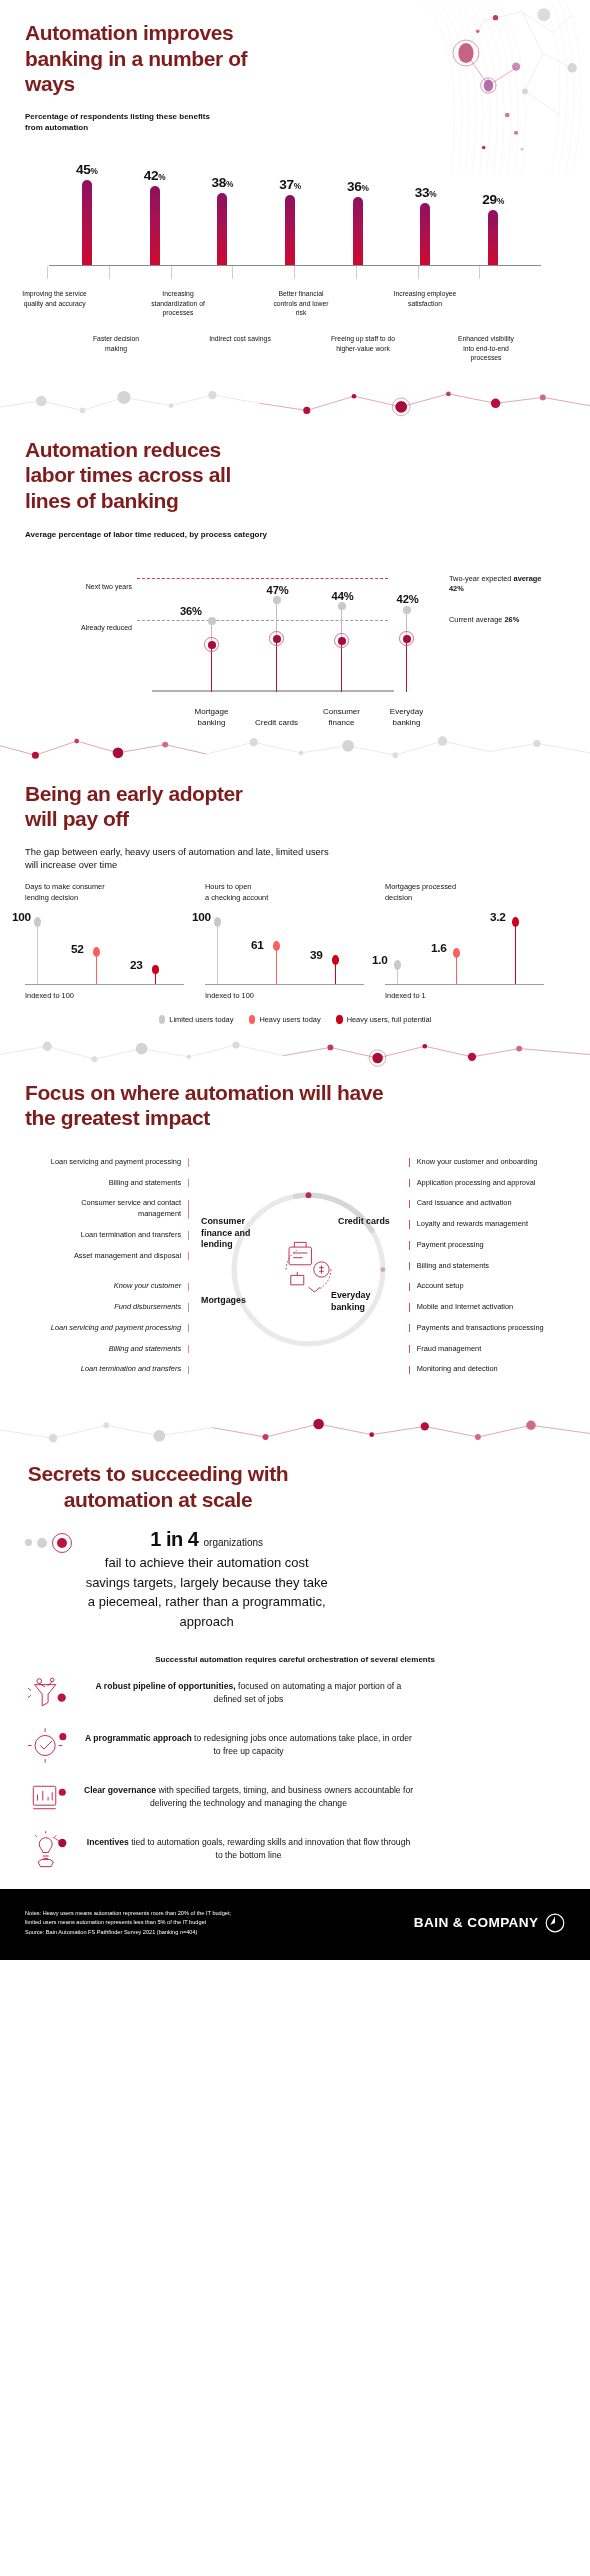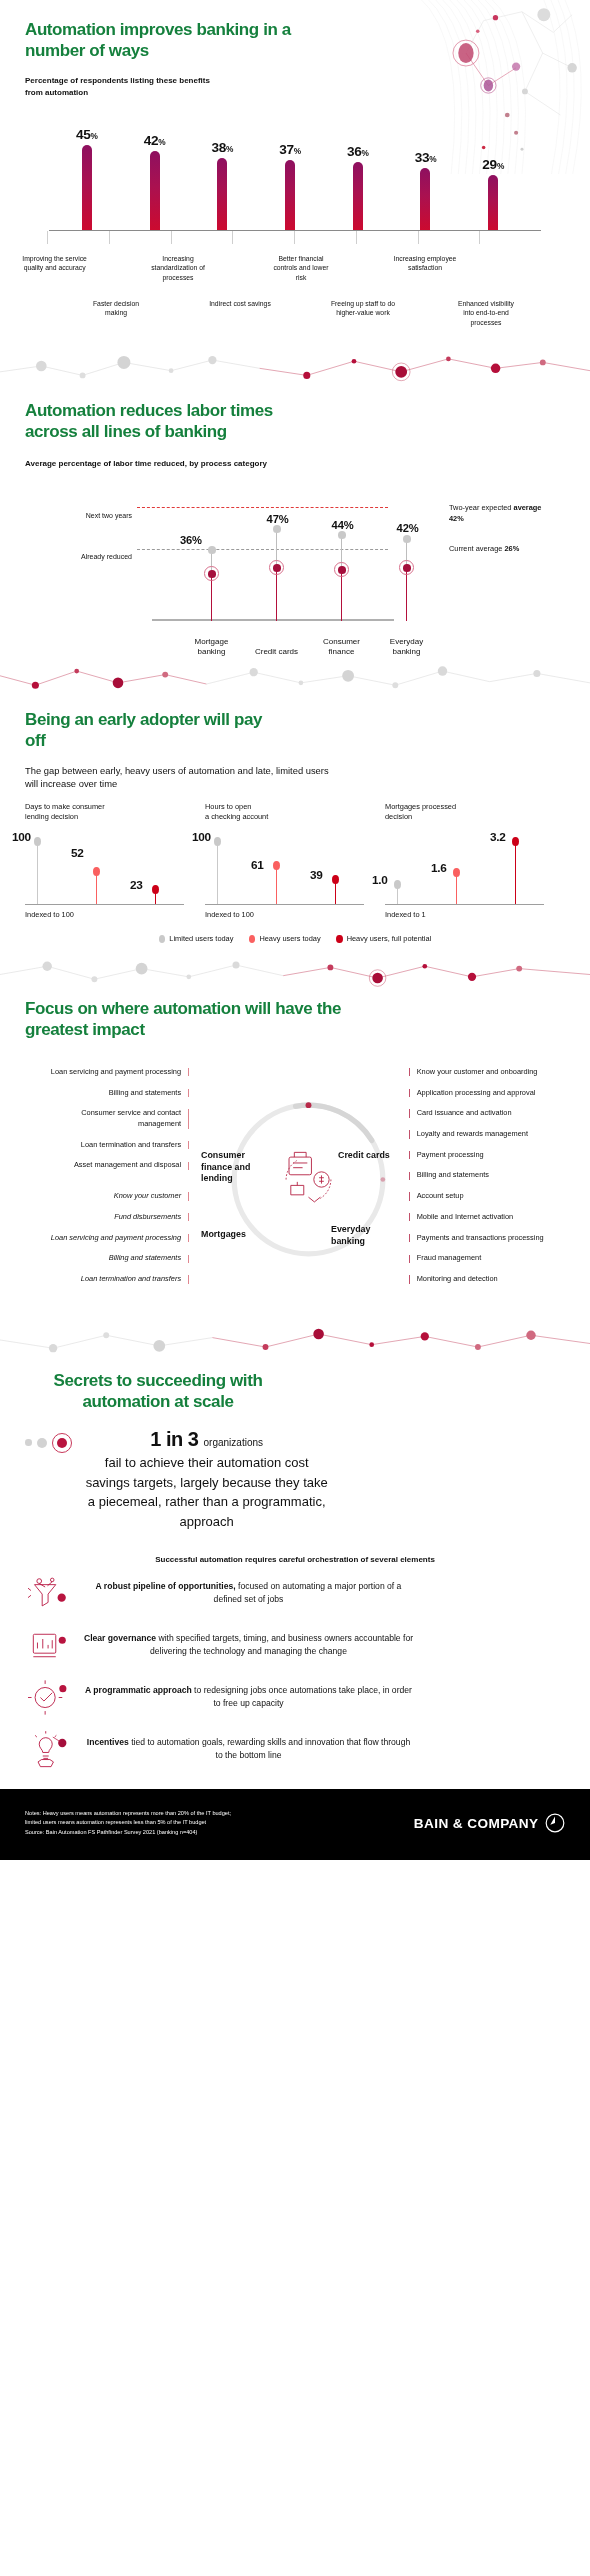--- a/index.html
+++ b/index.html
@@ -8,25 +8,25 @@
     background: #ffffff;
     font-family: "Liberation Sans", sans-serif;
     color: #111111;
     -webkit-font-smoothing: antialiased;
   }
   .page { position: relative; width: 590px; }
 
   
   .section { position: relative; padding: 0 0 0 0; }
   .h1 {
-    font-size: 17px;
+    font-size: 21px;
     line-height: 1.22;
     font-weight: 700;
     letter-spacing: -0.4px;
-    color: #15803d;
+    color: #7f1d1d;
   }
   .subhead {
     font-size: 8px;
     font-weight: 700;
     line-height: 1.45;
     color: #111;
   }
   .subhead-reg {
     font-size: 9.4px;
     font-weight: 400;
@@ -103,21 +103,21 @@
   .legend-dot { width: 6.5px; height: 8.3px; border-radius: 50%; display: inline-block; }
 
   
   .wheel-area { position: relative; height: 266px; margin-top: 15.4px; }
   .wcol { position: absolute; width: 152px; }
   .witem { position: relative; font-size: 7.4px; line-height: 1.45; margin-bottom: 10px; }
   .wcol.left .witem { text-align: right; padding-right: 7.7px; }
   .wcol.left .witem::after { content: ""; position: absolute; right: 0; top: 1.2px; bottom: 1.2px; width: 1.2px; background: #e0868f; }
   .wcol.right .witem { text-align: left; padding-left: 7.7px; }
   .wcol.right .witem::before { content: ""; position: absolute; left: 0; top: 1.2px; bottom: 1.2px; width: 1.2px; background: #c2506a; }
-  .wlabel { position: absolute; font-size: 8.9px; font-weight: 700; line-height: 1.28; margin-top: 24px; }
+  .wlabel { position: absolute; font-size: 8.9px; font-weight: 700; line-height: 1.28; }
 
   
   .stat-row { display: flex; align-items: flex-start; gap: 10.6px; margin-top: 16.5px; }
   .stat-dots { display: flex; align-items: center; gap: 5.3px; padding-top: 3.5px; }
   .sd { border-radius: 50%; background: #d2d2d2; }
   .stat-big { font-size: 20px; font-weight: 700; letter-spacing: -0.5px; line-height: 1; }
   .stat-big .org { font-size: 10px; font-weight: 400; letter-spacing: 0; }
   .stat-sub { font-size: 13px; line-height: 1.5; margin-top: 4.1px; max-width: 248px; }
 
   .elem-head { font-size: 8px; font-weight: 700; margin-top: 23.6px; }
@@ -360,21 +360,21 @@
         <div class="lolli-panel">
           <div class="lolli-title">
             <div>Days to make consumer</div>
             <div>lending decision</div>
           </div>
           <div class="lolli-plot">
             <div class="lolli-num" style="left: -13px; bottom: 60px;">100</div>
             <div class="lolli" style="left: 11.8px; height: 62px; background: rgb(201, 201, 201);">
               <div class="lolli-dot" style="background: rgb(201, 201, 201);"></div>
             </div>
-            <div class="lolli-num" style="left: 46px; bottom: 44px; text-align: right;">52</div>
+            <div class="lolli-num" style="left: 46px; bottom: 28px; text-align: right;">52</div>
             <div class="lolli" style="left: 71px; height: 32px; background: rgb(250, 96, 96);">
               <div class="lolli-dot" style="background: rgb(250, 96, 96);"></div>
             </div>
             <div class="lolli-num" style="left: 105px; bottom: 12px; text-align: center;">23</div>
             <div class="lolli" style="left: 130px; height: 14.3px; background: rgb(204, 0, 24);">
               <div class="lolli-dot" style="background: rgb(204, 0, 24);"></div>
             </div>
           </div>
           <div class="lolli-base"></div>
           <div class="lolli-idx">Indexed to 100</div>
@@ -550,21 +550,21 @@
     <div class="stat-row">
       <div class="stat-dots">
         <span class="sd" style="width:6.5px;height:6.5px;"></span>
         <span class="sd" style="width:10px;height:10px;"></span>
         <span style="width:20px;height:20px;border-radius:50%;border:1.2px solid #c8375a;display:inline-flex;align-items:center;justify-content:center;">
           <span style="width:10px;height:10px;border-radius:50%;background:#b8143f;display:block;"></span>
         </span>
       </div>
       <div>
         <div class="stat-big">
-          <span>1 in 3</span>
+          <span>1 in 4</span>
           <span class="org">organizations</span>
         </div>
         <div class="stat-sub">fail to achieve their automation cost savings targets, largely because they take a piecemeal, rather than a programmatic, approach</div>
       </div>
     </div>
 
     <div class="elem-head">Successful automation requires careful orchestration of several elements</div>
 
     <div class="elem-list" id="elem-list">
         <div class="elem-row">
@@ -576,38 +576,38 @@
                 <path d="M24 16 L34 22 M46 13 L38 20"></path>
                 <path d="M10 28 l-5 -4 M10 36 l-5 4"></path>
               </g>
               <circle cx="62" cy="40" r="7" fill="#b8143f"></circle>
             </svg></div>
           <div class="elem-text"><b>A robust pipeline of opportunities,</b><span> focused on automating a major portion of a defined set of jobs</span></div>
         </div>
         <div class="elem-row">
           <div class="elem-icon"><svg width="45" height="39" viewBox="0 0 76 66">
               <g stroke="#b8143f" stroke-width="1.5" fill="none">
+                <circle cx="34" cy="33" r="17"></circle>
+                <path d="M26 33 l6 6 l14 -14"></path>
+                <path d="M34 10 v-6 M34 56 v6 M11 33 h-6 M57 33 h6"></path>
+              </g>
+              <circle cx="64" cy="18" r="6" fill="#b8143f"></circle>
+            </svg></div>
+          <div class="elem-text"><b>A programmatic approach</b><span> to redesigning jobs once automations take place, in order to free up capacity</span></div>
+        </div>
+        <div class="elem-row">
+          <div class="elem-icon"><svg width="45" height="39" viewBox="0 0 76 66">
+              <g stroke="#b8143f" stroke-width="1.5" fill="none">
                 <rect x="14" y="14" width="38" height="32" rx="2"></rect>
                 <path d="M21 38 v-10 M30 38 v-16 M39 38 v-6 M46 38 v-14"></path>
                 <path d="M14 52 h38"></path>
               </g>
               <circle cx="63" cy="24" r="6" fill="#b8143f"></circle>
             </svg></div>
           <div class="elem-text"><b>Clear governance</b><span> with specified targets, timing, and business owners accountable for delivering the technology and managing the change</span></div>
-        </div>
-        <div class="elem-row">
-          <div class="elem-icon"><svg width="45" height="39" viewBox="0 0 76 66">
-              <g stroke="#b8143f" stroke-width="1.5" fill="none">
-                <circle cx="34" cy="33" r="17"></circle>
-                <path d="M26 33 l6 6 l14 -14"></path>
-                <path d="M34 10 v-6 M34 56 v6 M11 33 h-6 M57 33 h6"></path>
-              </g>
-              <circle cx="64" cy="18" r="6" fill="#b8143f"></circle>
-            </svg></div>
-          <div class="elem-text"><b>A programmatic approach</b><span> to redesigning jobs once automations take place, in order to free up capacity</span></div>
         </div>
         <div class="elem-row">
           <div class="elem-icon"><svg width="45" height="39" viewBox="0 0 76 66">
               <g stroke="#b8143f" stroke-width="1.5" fill="none">
                 <path d="M24 24 a11 11 0 0 1 22 0 c0 7 -6 9 -6 14 h-10 c0 -5 -6 -7 -6 -14 z"></path>
                 <path d="M30 44 h10 M31 48 h8"></path>
                 <path d="M22 54 l6 -4 h14 l6 4 l-4 8 h-18 z"></path>
                 <path d="M35 6 v-4 M20 12 l-3 -3 M50 12 l3 -3"></path>
               </g>
               <circle cx="63" cy="22" r="7" fill="#a50f3c"></circle>

